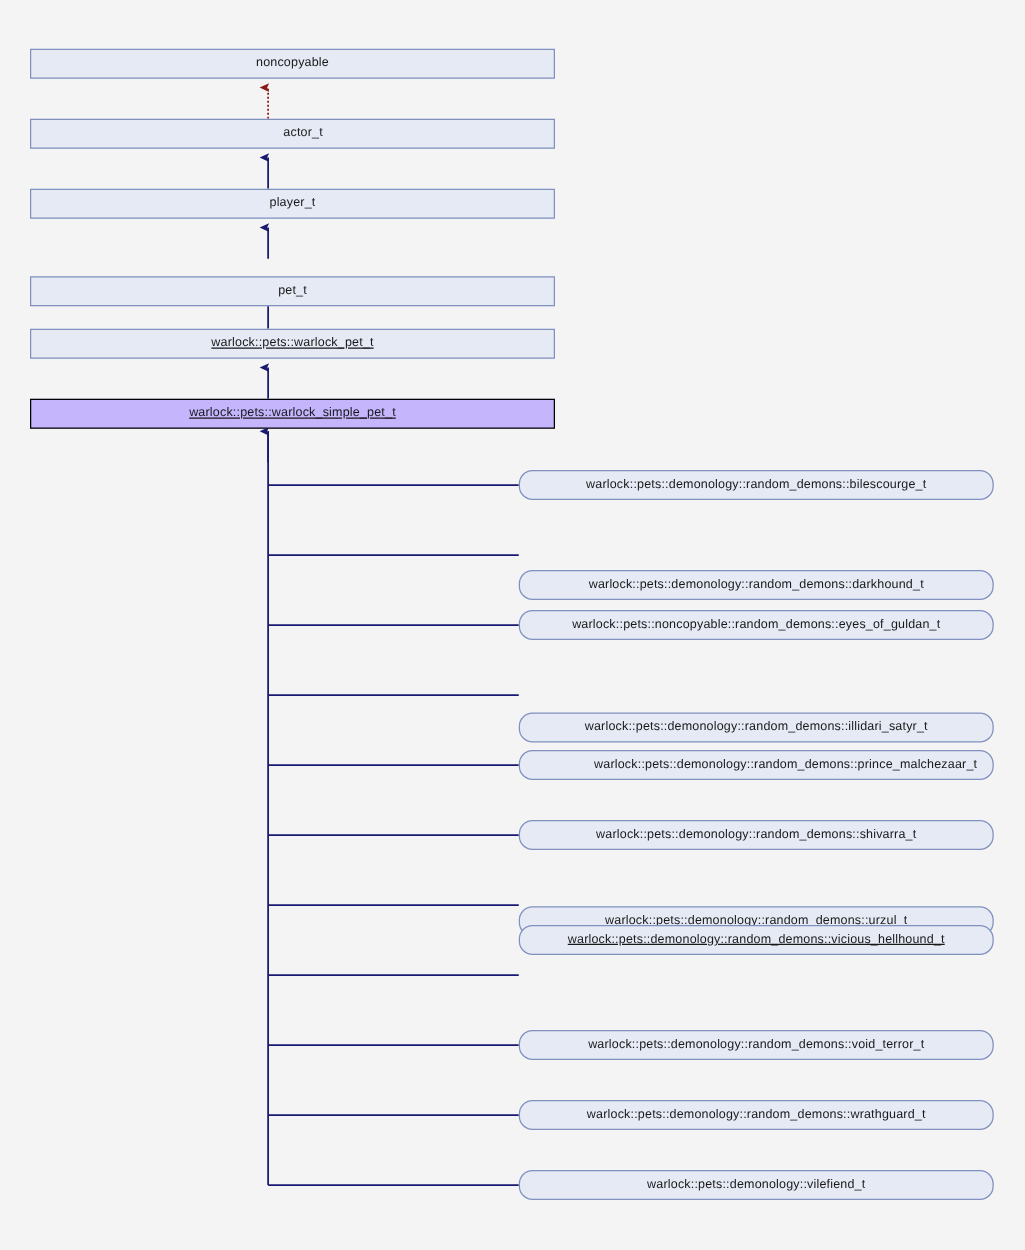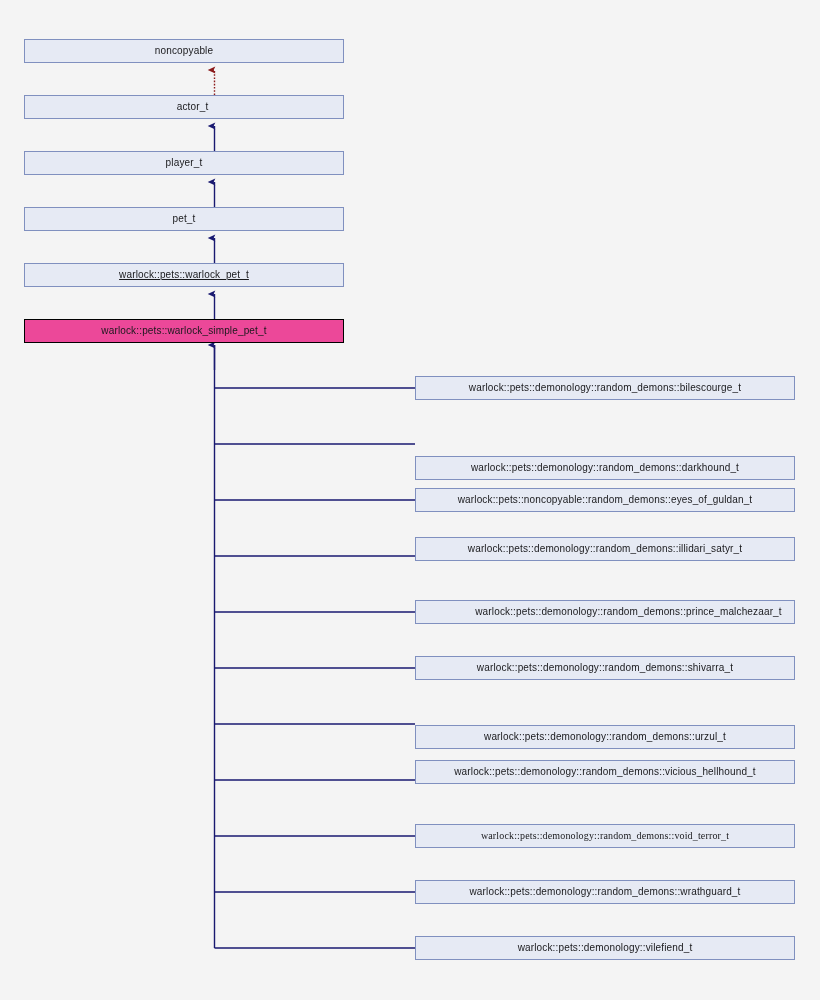--- a/index.html
+++ b/index.html
@@ -36,30 +36,32 @@
     color: #19191c;
     white-space: nowrap;
     overflow: hidden;
     letter-spacing: 0.15px;
   }
   .node.normal {
     background: #e6eaf4;
     border: 1px solid #8090bf;
   }
   .node.current {
-    background: #ec4899;
+    background: #c4b5fd;
     border: 1px solid #000000;
+    text-decoration: underline;
   }
   .node.ancestor {
     left: 24px;
-    width: 320px;
+    width: 420px;
   }
   .node.derived {
     left: 415px;
     width: 380px;
+    border-radius: 11px;
   }
 </style>
 </head>
 <body>
 
 <div id="diagram">
 
   <svg id="edge-layer" width="820" height="1000" viewBox="0 0 820 1000">
     <defs>
       <marker id="arrow-blue" markerWidth="9" markerHeight="9" refX="4.5" refY="7.4" orient="auto" markerUnits="userSpaceOnUse">
@@ -92,29 +94,29 @@
         <line x1="214.5" y1="836" x2="415" y2="836"></line>
         <line x1="214.5" y1="892" x2="415" y2="892"></line>
         <line x1="214.5" y1="948" x2="415" y2="948"></line>
       </g>
   </svg>
 
   <div id="nodes">
       <div class="node normal ancestor" style="top: 39px;">noncopyable</div>
       <div class="node normal ancestor" style="top: 95px; padding-left: 17px;">actor_t</div>
       <div class="node normal ancestor" style="top: 151px; text-align: center;">player_t</div>
-      <div class="node normal ancestor" style="top: 207px;">pet_t</div>
+      <div class="node normal ancestor" style="top: 221px;">pet_t</div>
       <div class="node normal ancestor" style="top: 263px; text-decoration: underline;">warlock::pets::warlock_pet_t</div>
       <div class="node current ancestor" style="top: 319px;">warlock::pets::warlock_simple_pet_t</div>
       <div class="node normal derived" style="top: 376px;">warlock::pets::demonology::random_demons::bilescourge_t</div>
       <div class="node normal derived" style="top: 456px;">warlock::pets::demonology::random_demons::darkhound_t</div>
       <div class="node normal derived" style="top: 488px;">warlock::pets::noncopyable::random_demons::eyes_of_guldan_t</div>
-      <div class="node normal derived" style="top: 537px;">warlock::pets::demonology::random_demons::illidari_satyr_t</div>
+      <div class="node normal derived" style="top: 570px;">warlock::pets::demonology::random_demons::illidari_satyr_t</div>
       <div class="node normal derived" style="top: 600px; padding-left: 47px;">warlock::pets::demonology::random_demons::prince_malchezaar_t</div>
       <div class="node normal derived" style="top: 656px; text-align: center;">warlock::pets::demonology::random_demons::shivarra_t</div>
       <div class="node normal derived" style="top: 712px; margin-top: 13px;">warlock::pets::demonology::random_demons::urzul_t</div>
-      <div class="node normal derived" style="top: 760px;">warlock::pets::demonology::random_demons::vicious_hellhound_t</div>
-      <div class="node normal derived" style="top: 824px; font-family: Liberation Serif, serif;">warlock::pets::demonology::random_demons::void_terror_t</div>
+      <div class="node normal derived" style="top: 740px; text-decoration: underline;">warlock::pets::demonology::random_demons::vicious_hellhound_t</div>
+      <div class="node normal derived" style="top: 824px;">warlock::pets::demonology::random_demons::void_terror_t</div>
       <div class="node normal derived" style="top: 880px;">warlock::pets::demonology::random_demons::wrathguard_t</div>
       <div class="node normal derived" style="top: 936px;">warlock::pets::demonology::vilefiend_t</div>
     </div>
 
 </div>
 
 </body></html>

